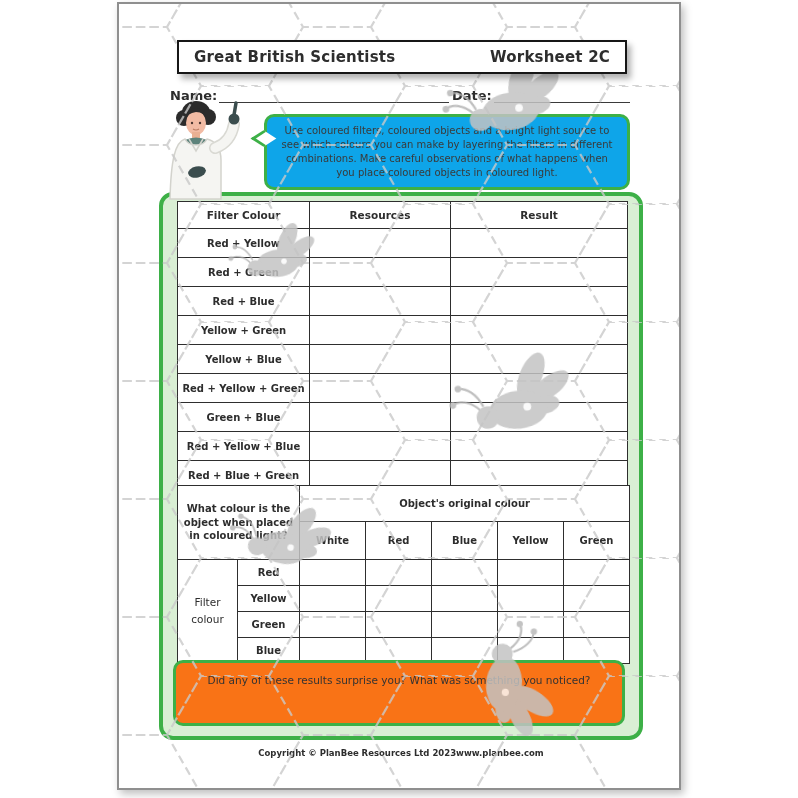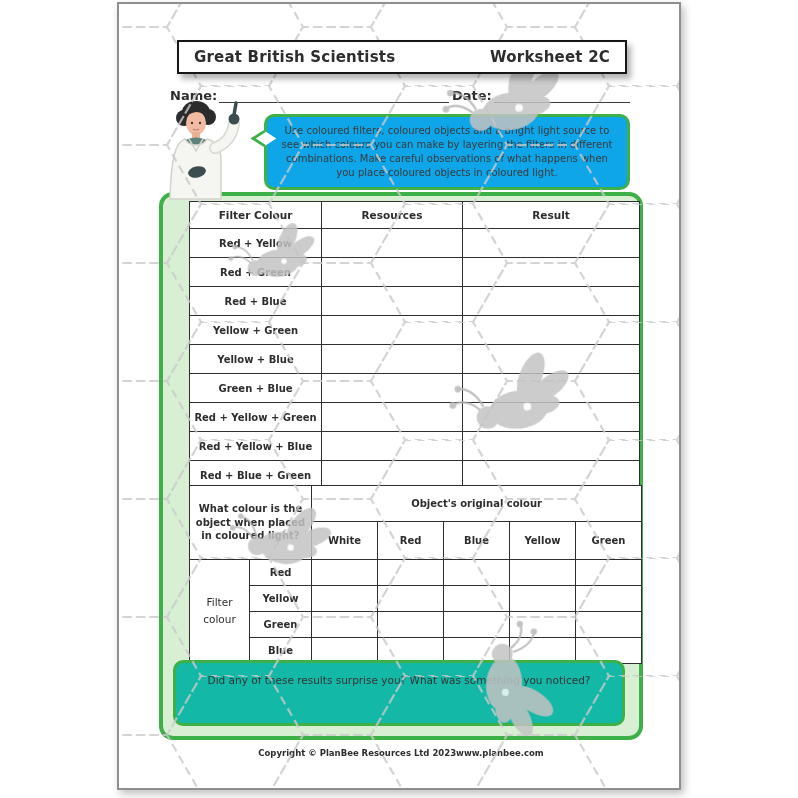--- a/index.html
+++ b/index.html
@@ -51,41 +51,41 @@
   .tail{
     position:absolute;left:-11px;top:14px;width:15px;height:15px;background:#ffffff;
     border-left:3px solid var(--accent-green);border-bottom:3px solid var(--accent-green);
     transform:rotate(45deg) skew(-12deg,-12deg);
   }
   
   .frame{
     position:absolute;left:40px;top:188px;width:484px;height:548px;z-index:1;
     background:var(--frame-fill);border:4px solid var(--accent-green);border-radius:14px;
   }
-  table{border-collapse:collapse;table-layout:fixed;background:#ffffff;position:absolute;z-index:2;margin-left:12px;}
+  table{border-collapse:collapse;table-layout:fixed;background:#ffffff;position:absolute;z-index:2;}
   td,th{border:1.6px solid var(--table-border);font-size:10px;text-align:center;vertical-align:middle;padding:1px 2px;}
   
   .t1{left:58px;top:197px;width:450px;}
   .t1 th{font-weight:bold;}
   .t1 thead tr{height:27px;}
   .t1 thead th{font-size:10.5px;}
   .t1 tbody tr{height:29px;}
   .t1 tbody th{font-size:10px;}
   .c1a{width:132px;} .c1b{width:141px;} .c1c{width:177px;}
   
   .t2{left:58px;top:481px;width:452px;}
   .t2 .hdr1{height:29px;} .t2 .hdr2{height:30px;} .t2 .bodyr{height:26px;}
   .t2 th{font-weight:bold;}
   .t2 .corner{font-size:10px;font-weight:bold;line-height:1.35;padding:16px 4px;}
   .t2 .side{font-weight:normal;font-size:10.5px;line-height:1.6;}
   .c2a{width:60px;} .c2b{width:62px;} .c2w{width:66px;}
   
   .qbox{
     position:absolute;left:54px;top:656px;width:452px;height:66px;z-index:2;
-    background:#14b8a6;border:3px solid var(--accent-green);border-radius:10px;
+    background:#f97316;border:3px solid var(--accent-green);border-radius:10px;
     padding:11px 20px 0 20px;
   }
   .qbox p{font-size:10.5px;text-align:center;color:#333;}
   
   .footer{position:absolute;left:53px;top:744px;width:458px;z-index:2;
     display:flex;justify-content:center;font-size:8.5px;font-weight:bold;}
 </style>
 </head>
 <body>
 
@@ -163,26 +163,26 @@
           <th>Yellow + Green</th>
           <td></td>
           <td></td>
         </tr>
       <tr>
           <th>Yellow + Blue</th>
           <td></td>
           <td></td>
         </tr>
       <tr>
+          <th>Red + Yellow + Green</th>
+          <td></td>
+          <td></td>
+        </tr>
+      <tr>
           <th>Green + Blue</th>
-          <td></td>
-          <td></td>
-        </tr>
-      <tr>
-          <th>Red + Yellow + Green</th>
           <td></td>
           <td></td>
         </tr>
       <tr>
           <th>Red + Yellow + Blue</th>
           <td></td>
           <td></td>
         </tr>
       <tr>
           <th>Red + Blue + Green</th>

